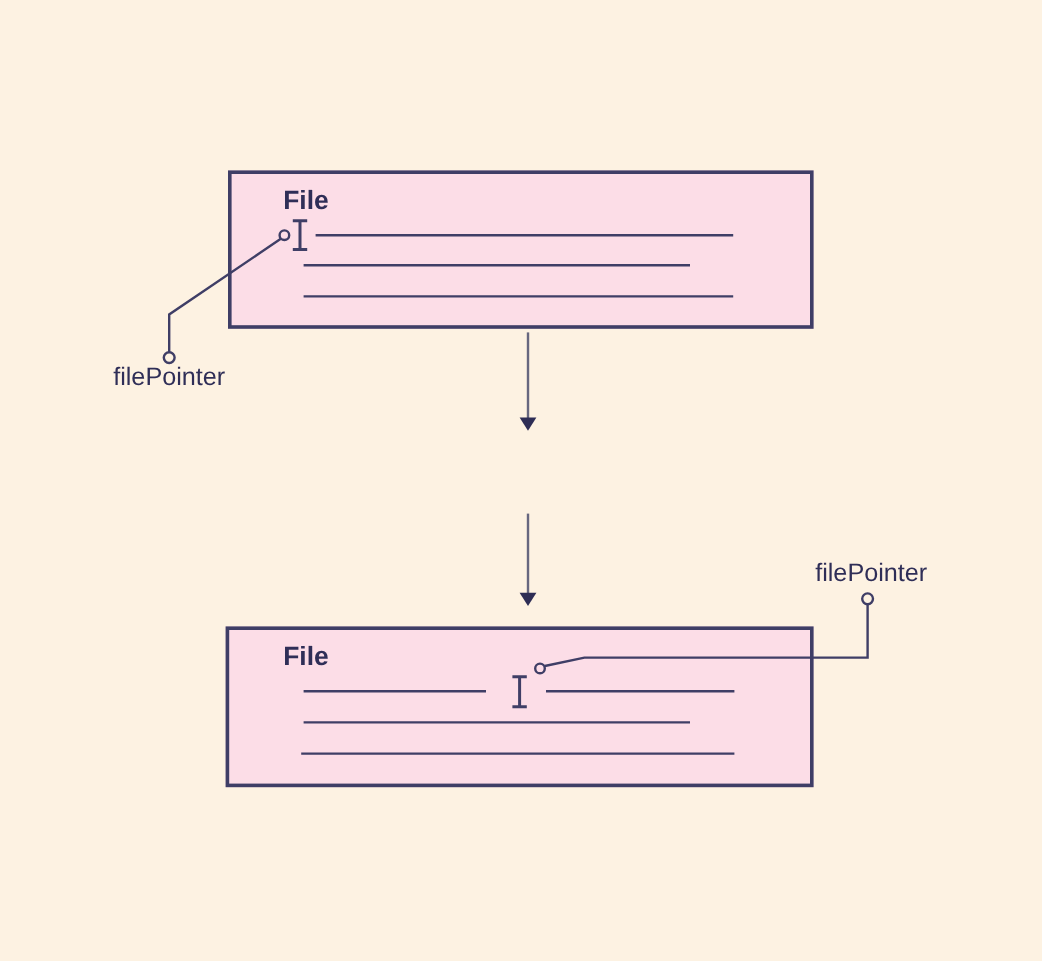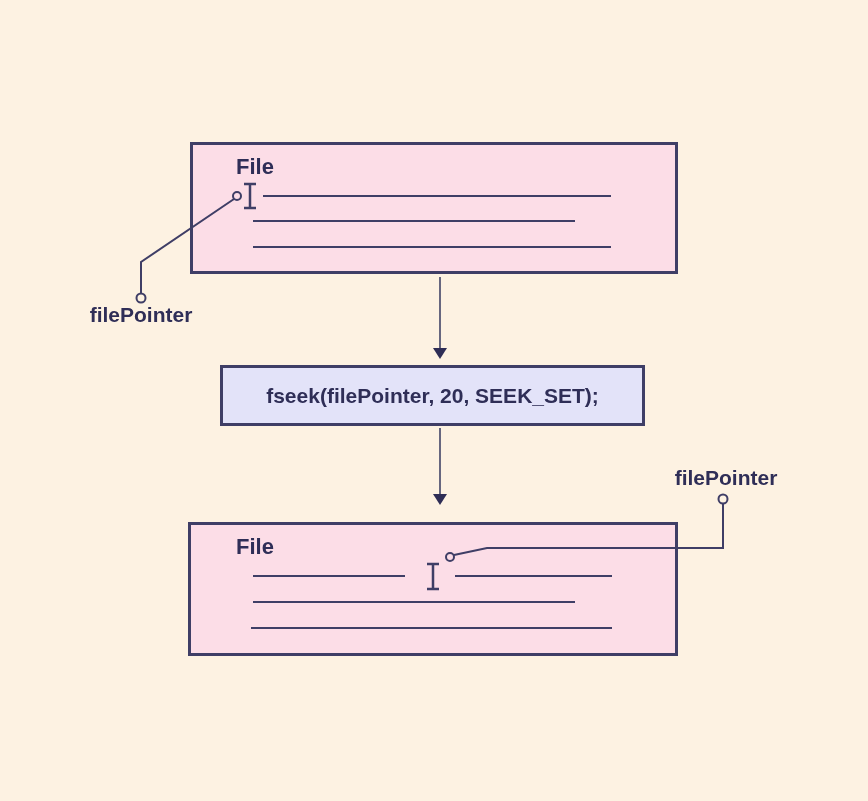--- a/index.html
+++ b/index.html
@@ -58,21 +58,21 @@
   .fseek-code {
     color: var(--text);
     font-size: 21px;
     font-weight: bold;
     white-space: nowrap;
   }
   .pointer-label {
     position: absolute;
     color: var(--text);
     font-size: 21px;
-    font-weight: bold;
+    font-weight: normal;
     white-space: nowrap;
     transform: translateX(-50%);
     text-align: center;
   }
   .pointer-label.top-left     { left: 141px; top: 303px; }
   .pointer-label.bottom-right { left: 726px; top: 466px; }
 
   
   .ln      { stroke: var(--stroke); stroke-width: 2;   fill: none; }
   .ibeam   { stroke: var(--stroke); stroke-width: 2.5; fill: none; }
@@ -82,23 +82,20 @@
   .head    { fill: var(--arrow-head); stroke: none; }
 </style>
 </head>
 <body>
 
 <div class="canvas">
 
   <div class="file-box top"></div>
   <div class="file-label top">File</div>
 
-  <div class="fseek-box">
-    <span class="fseek-code">fseek(filePointer, 20, SEEK_SET);</span>
-  </div>
 
   <div class="file-box bottom"></div>
   <div class="file-label bottom">File</div>
 
   <div class="pointer-label top-left">filePointer</div>
   <div class="pointer-label bottom-right">filePointer</div>
 
   <svg class="overlay" viewBox="0 0 868 801" xmlns="http://www.w3.org/2000/svg">
 
     <g>

